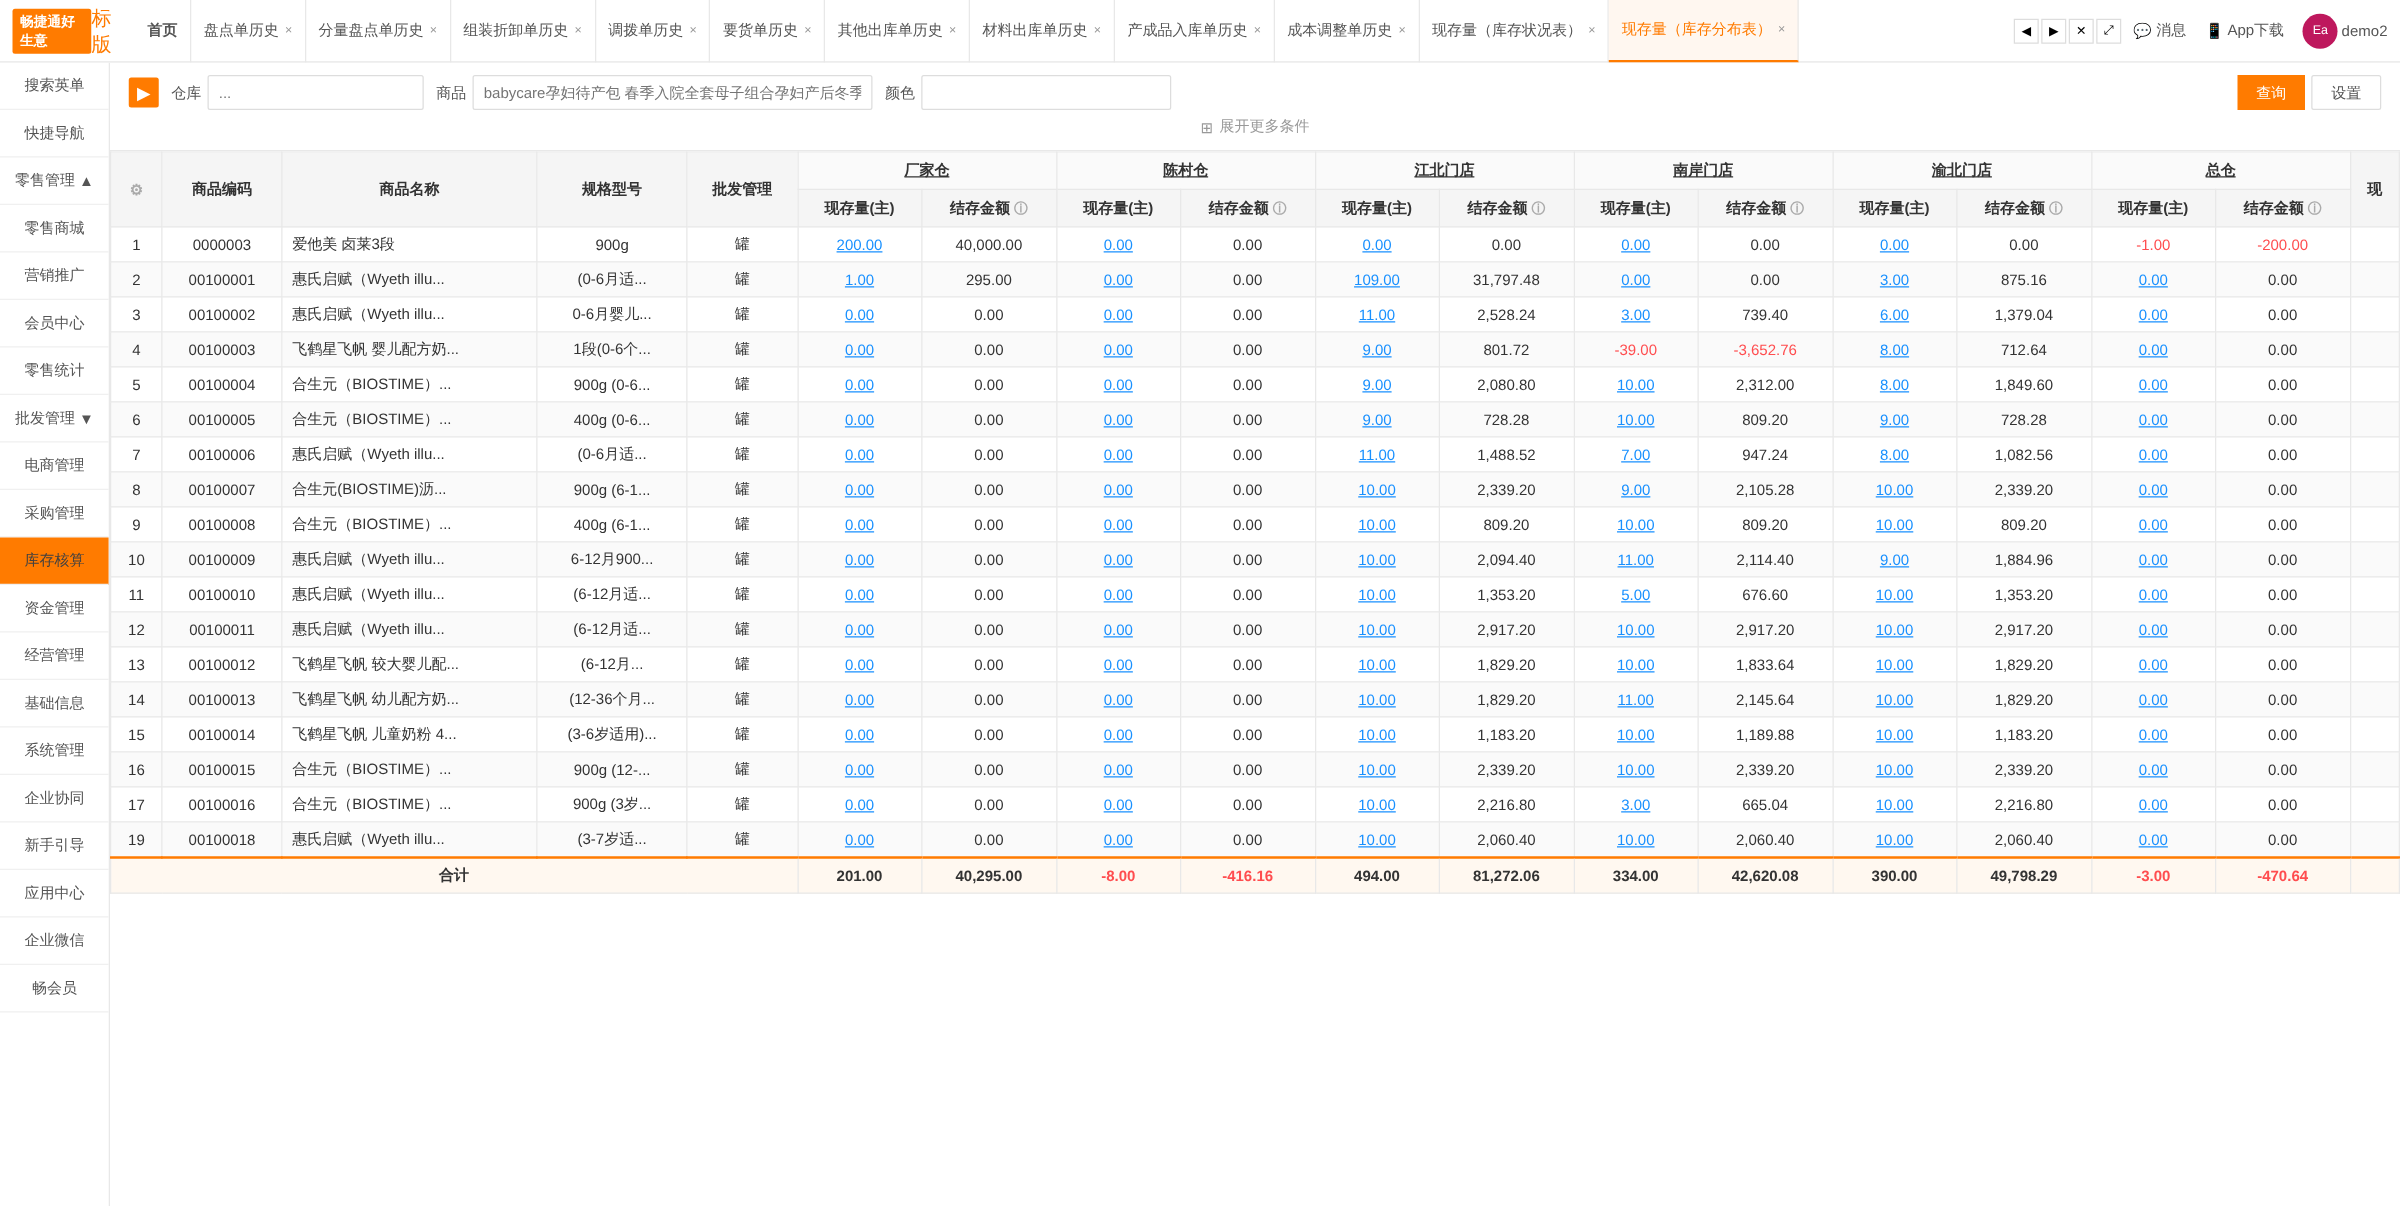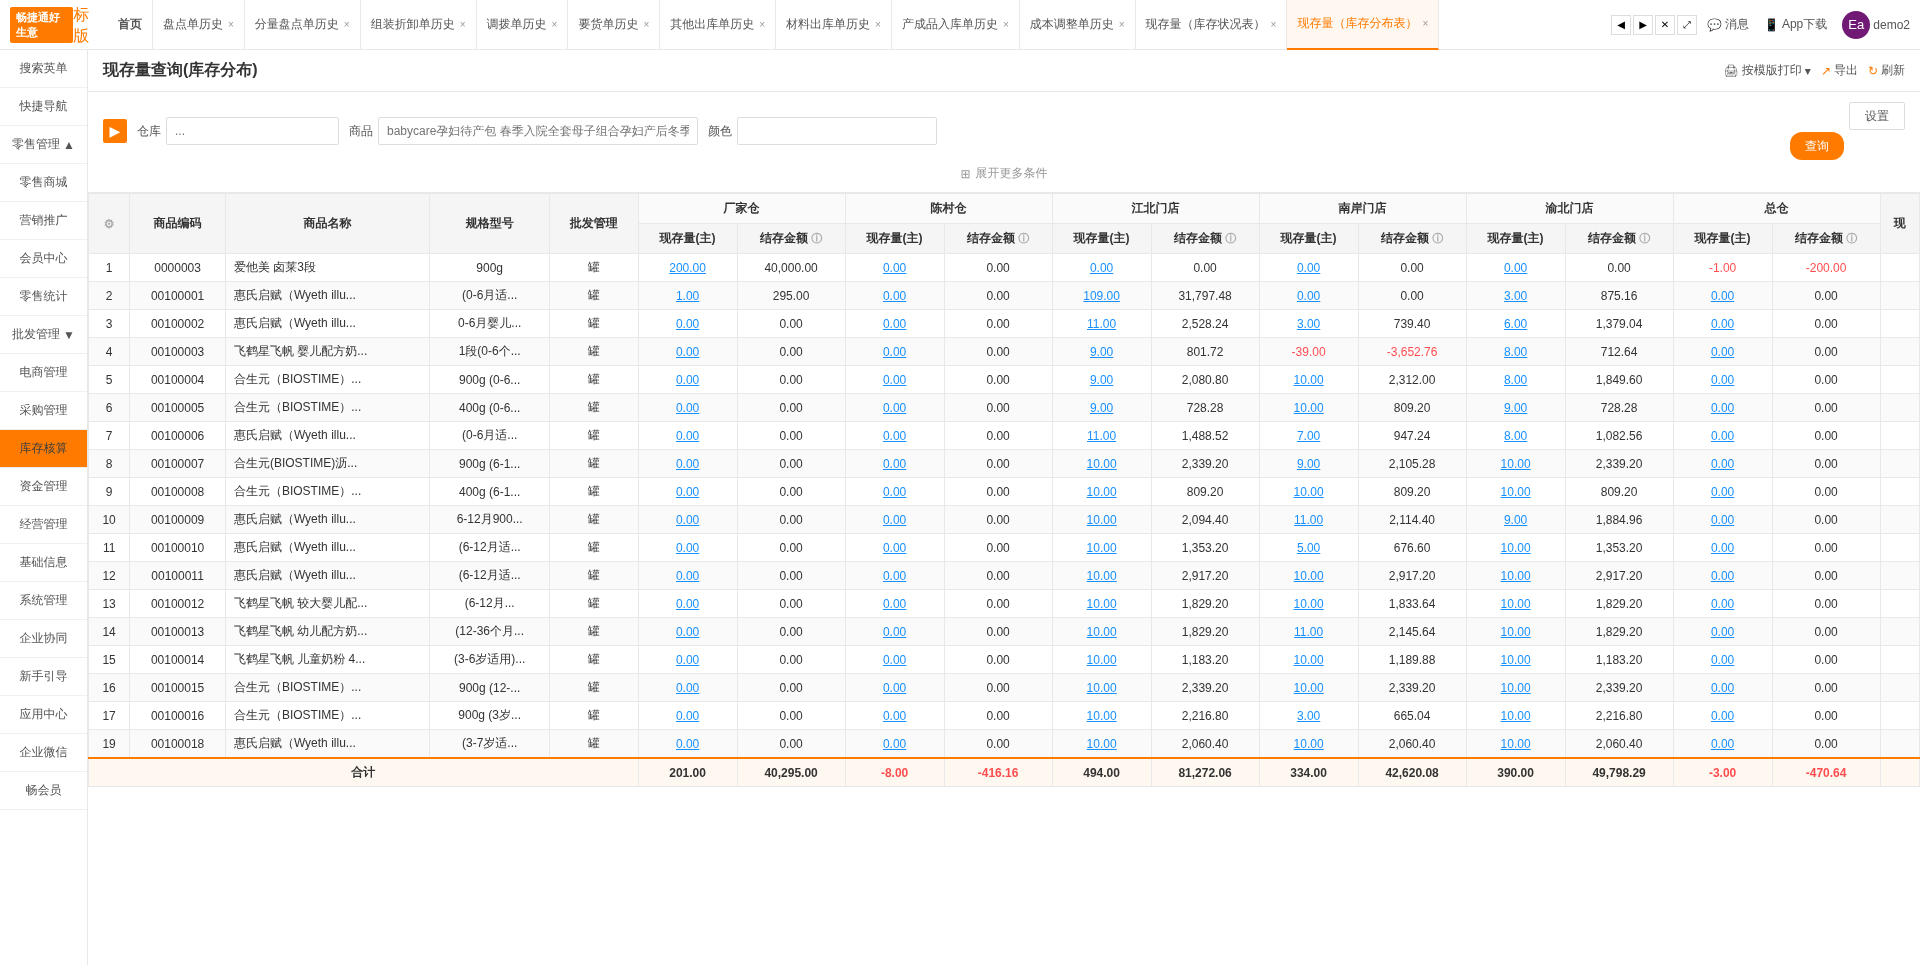--- a/index.html
+++ b/index.html
@@ -71,26 +71,26 @@
       align-items: center;
       gap: 3px;
       cursor: pointer;
       font-size: 12px;
       color: #555;
     }
     .avatar {
       width: 28px;
       height: 28px;
       border-radius: 50%;
-      background: #701a75;
+      background: #be185d;
       display: flex;
       align-items: center;
       justify-content: center;
       color: #fff;
-      font-size: 13px;
+      font-size: 10px;
     }
 
     .tab-nav-btns {
       display: flex;
       align-items: center;
       gap: 2px;
     }
     .tab-nav-btn {
       width: 20px;
       height: 20px;
@@ -234,24 +234,23 @@
       font-size: 12px;
       border-radius: 2px;
       height: 28px;
     }
     .btn-query {
       background: #ff7b00;
       color: #fff;
       border: none;
       padding: 5px 15px;
       cursor: pointer;
-      border-radius: 12px;
+      border-radius: 0;
       font-size: 12px;
       height: 28px;
-      margin-top: 30px;
     }
     .btn-settings {
       background: #fff;
       color: #555;
       border: 1px solid #ddd;
       padding: 5px 15px;
       cursor: pointer;
       border-radius: 2px;
       font-size: 12px;
       height: 28px;
@@ -284,20 +283,21 @@
       background: #f5f5f5;
       border: 1px solid #e8e8e8;
       padding: 6px 8px;
       text-align: center;
       font-weight: bold;
       color: #333;
       white-space: nowrap;
     }
     thead tr th.group-header {
       background: #fafafa;
+      text-decoration: underline;
     }
     tbody tr td {
       border: 1px solid #e8e8e8;
       padding: 5px 8px;
       text-align: center;
       color: #333;
       white-space: nowrap;
     }
     tbody tr:nth-child(odd) { background: #fff; }
     tbody tr:nth-child(even) { background: #fafafa; }
@@ -401,38 +401,20 @@
     <div class="sidebar-item">系统管理</div>
     <div class="sidebar-item">企业协同</div>
     <div class="sidebar-item">新手引导</div>
     <div class="sidebar-item">应用中心</div>
     <div class="sidebar-item">企业微信</div>
     <div class="sidebar-item">畅会员</div>
   </div>
 
   <div class="content-area">
 
-    <div class="page-header">
-      <h1 class="page-title">现存量查询(库存分布)</h1>
-      <div class="header-actions">
-        <div class="btn-link">
-          <span>🖨</span>
-          <span>按模版打印</span>
-          <span>▾</span>
-        </div>
-        <div class="btn-link">
-          <span style="color:#ff7b00;">↗</span>
-          <span>导出</span>
-        </div>
-        <div class="btn-link">
-          <span style="color:#ff7b00;">↻</span>
-          <span>刷新</span>
-        </div>
-      </div>
-    </div>
 
     <div class="search-area">
       <div class="search-row">
         <button class="expand-btn">▶</button>
 
         <div class="search-field">
           <span class="search-label">仓库</span>
           <input class="search-input" value="" placeholder="..." style="">
         </div>
 

